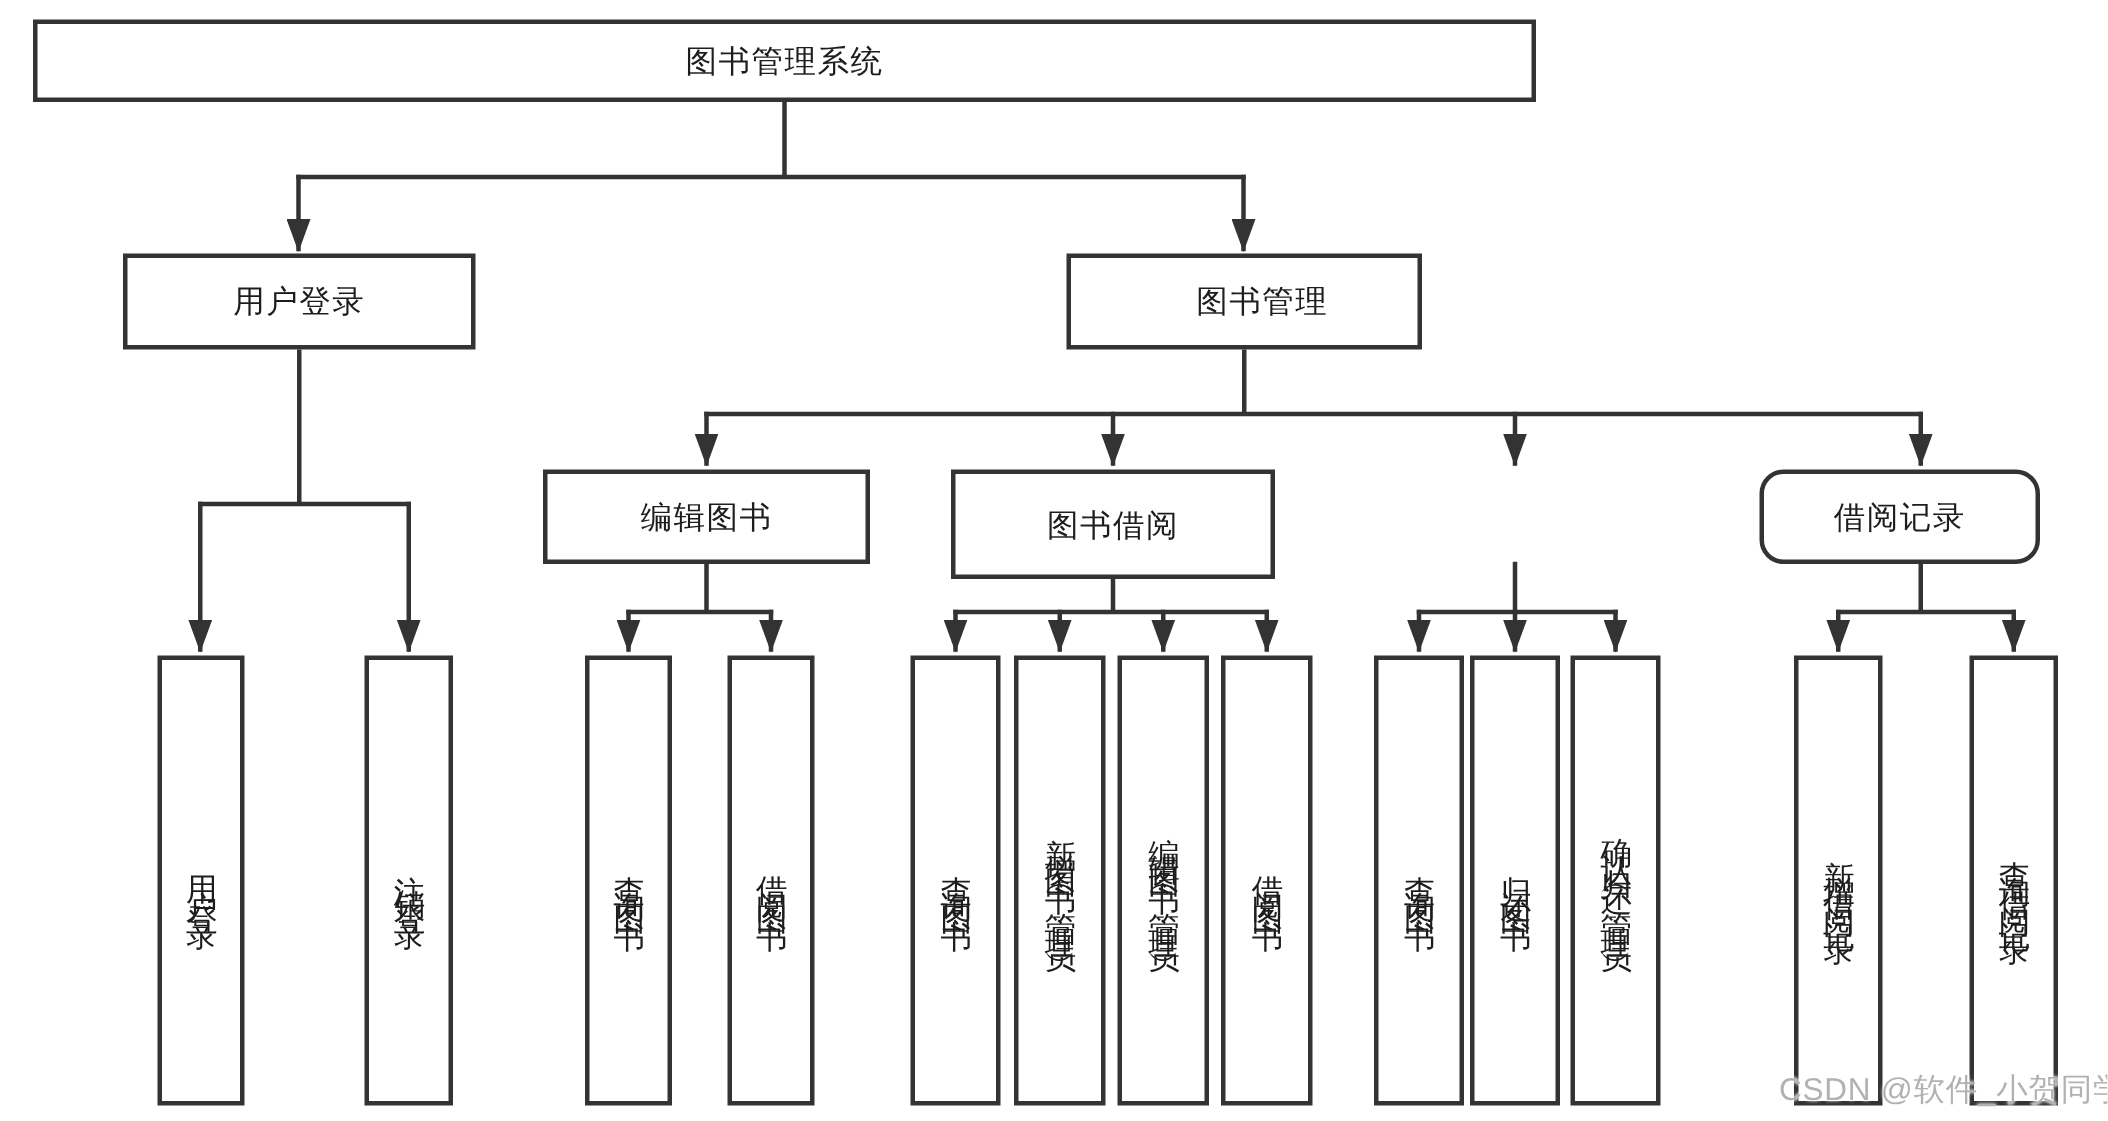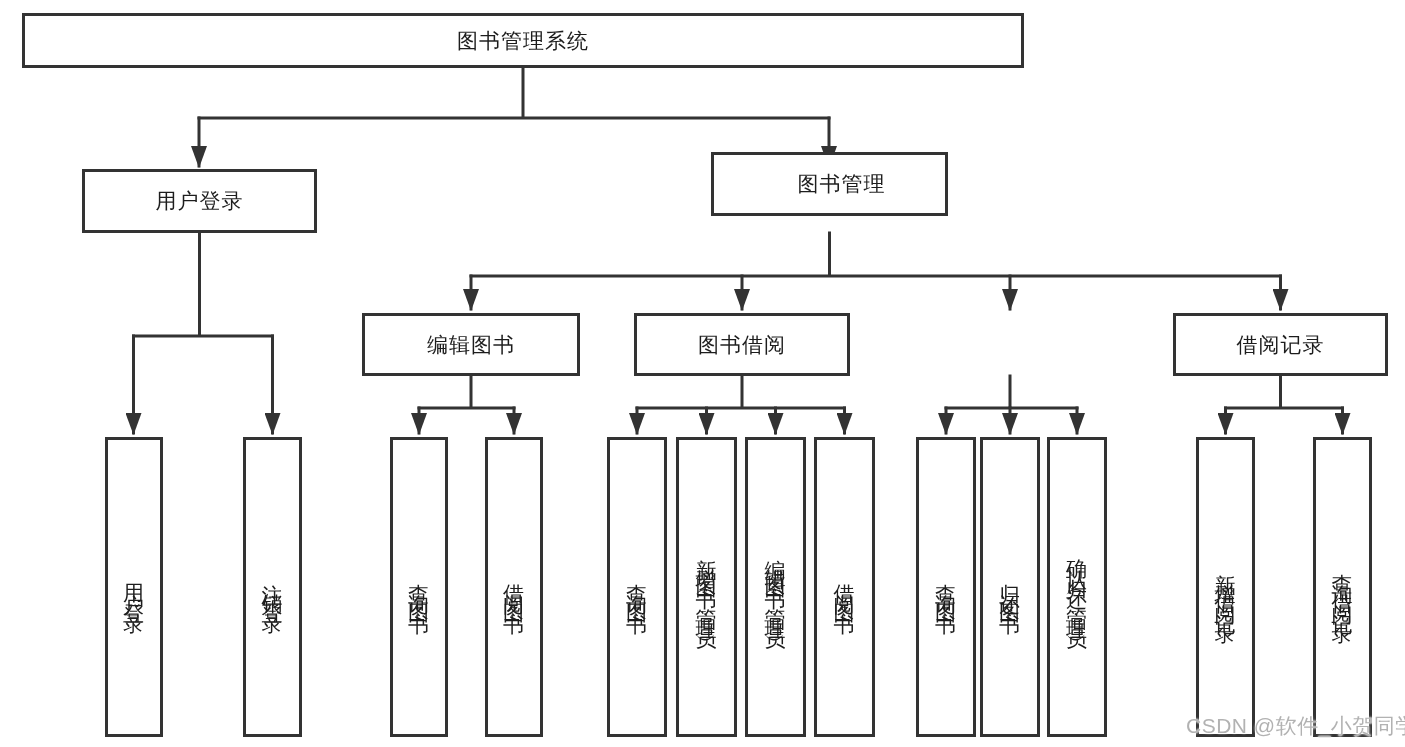--- a/index.html
+++ b/index.html
@@ -112,31 +112,31 @@
     </g>
   </svg>
 
   <div class="node" style="left:22px; top:13px; width:1002px; height:55px;">
     <span>图书管理系统</span>
   </div>
 
   <div class="node" style="left:82px; top:169px; width:235px; height:64px;">
     <span>用户登录</span>
   </div>
-  <div class="node" style="left:711px; top:152px; width:237px; height:64px;padding-left:24px;">
+  <div class="node" style="left:711px; top:169px; width:237px; height:64px;padding-left:24px;">
     <span>图书管理</span>
   </div>
 
   <div class="node" style="left:362px; top:313px; width:218px; height:63px;">
     <span>编辑图书</span>
   </div>
-  <div class="node" style="left:634px; top:313px; width:216px; height:63px;">
+  <div class="node" style="left:634px; top:313px; width:216px; height:73px;">
     <span>图书借阅</span>
   </div>
-  <div class="node" style="left:1173px; top:313px; width:215px; height:63px;">
+  <div class="node" style="left:1173px; top:313px; width:187px; height:63px;border-radius:16px;">
     <span>借阅记录</span>
   </div>
 
   <div class="node vnode" style="left:105px; top:437px; width:58px; height:300px;">
     <span>用户登录</span>
   </div>
   <div class="node vnode" style="left:243px; top:437px; width:59px; height:300px;">
     <span>注销登录</span>
   </div>
 

